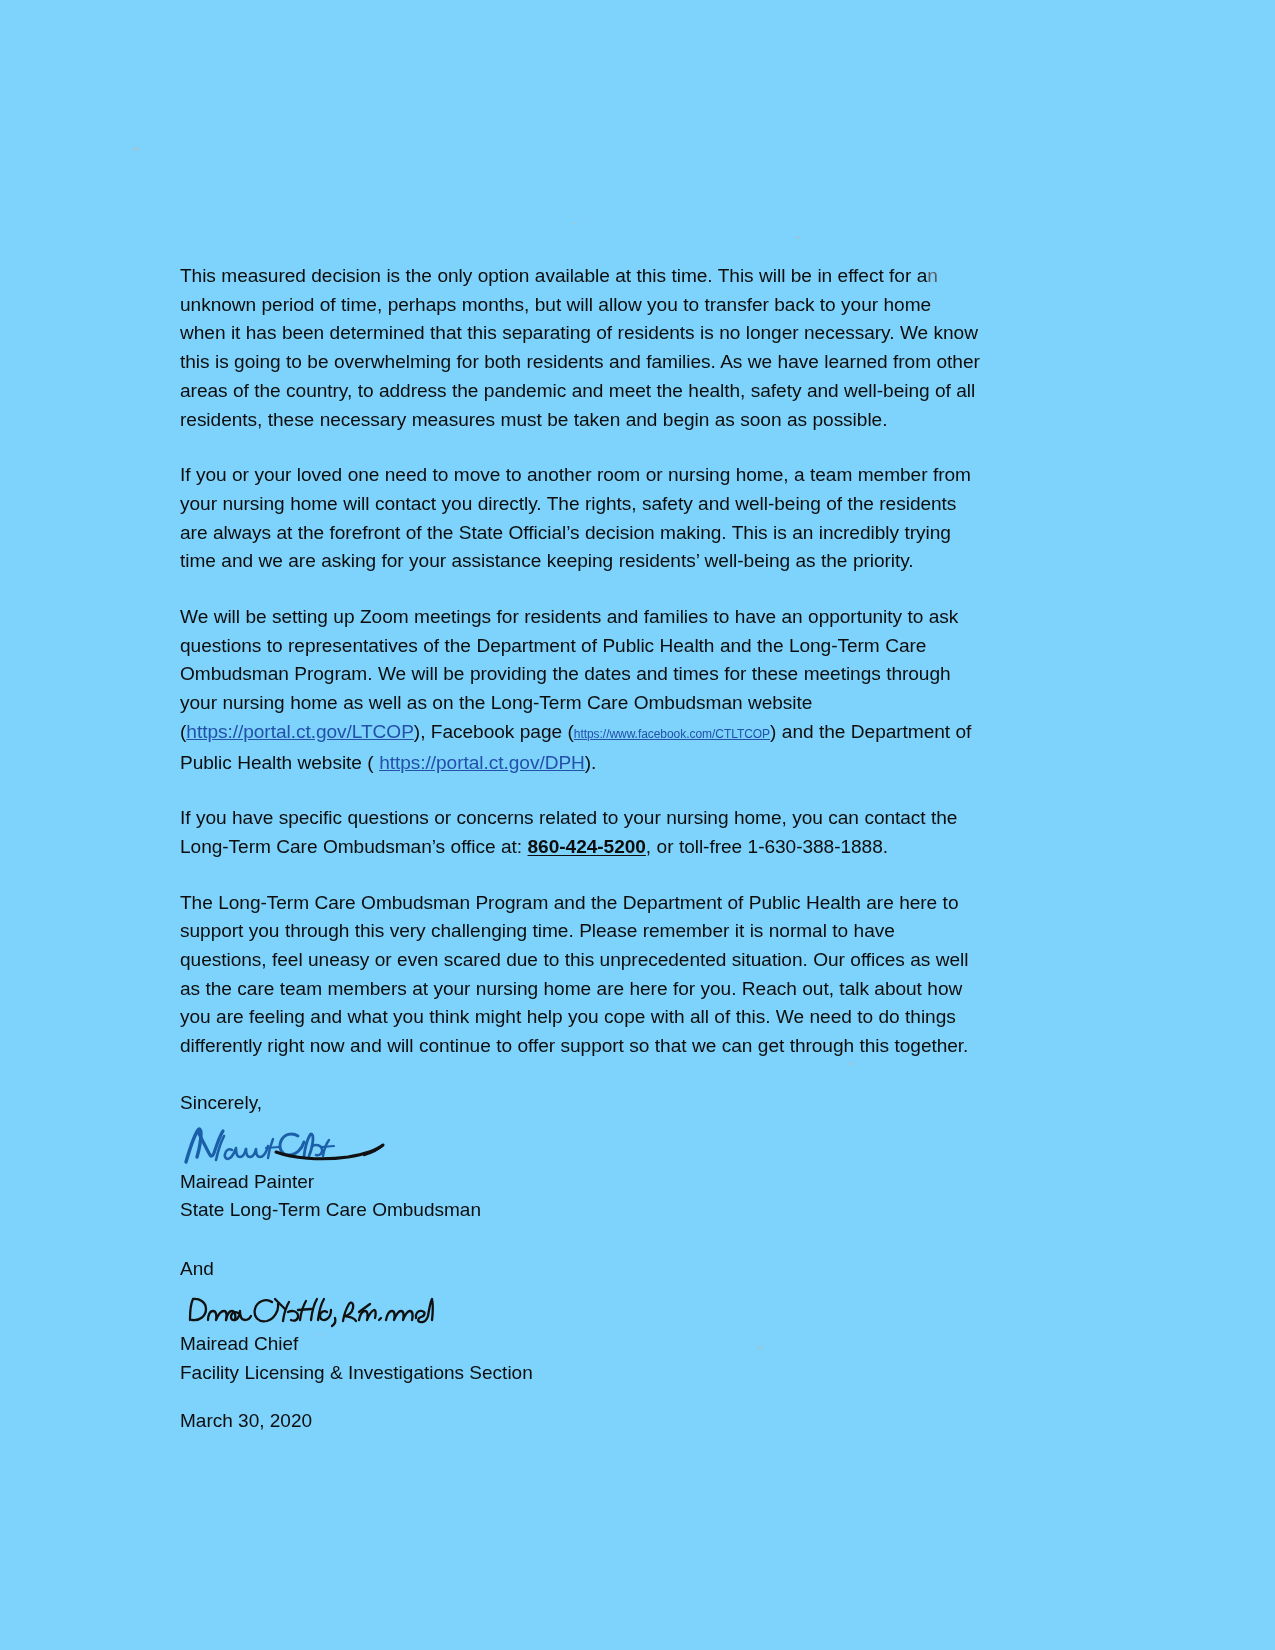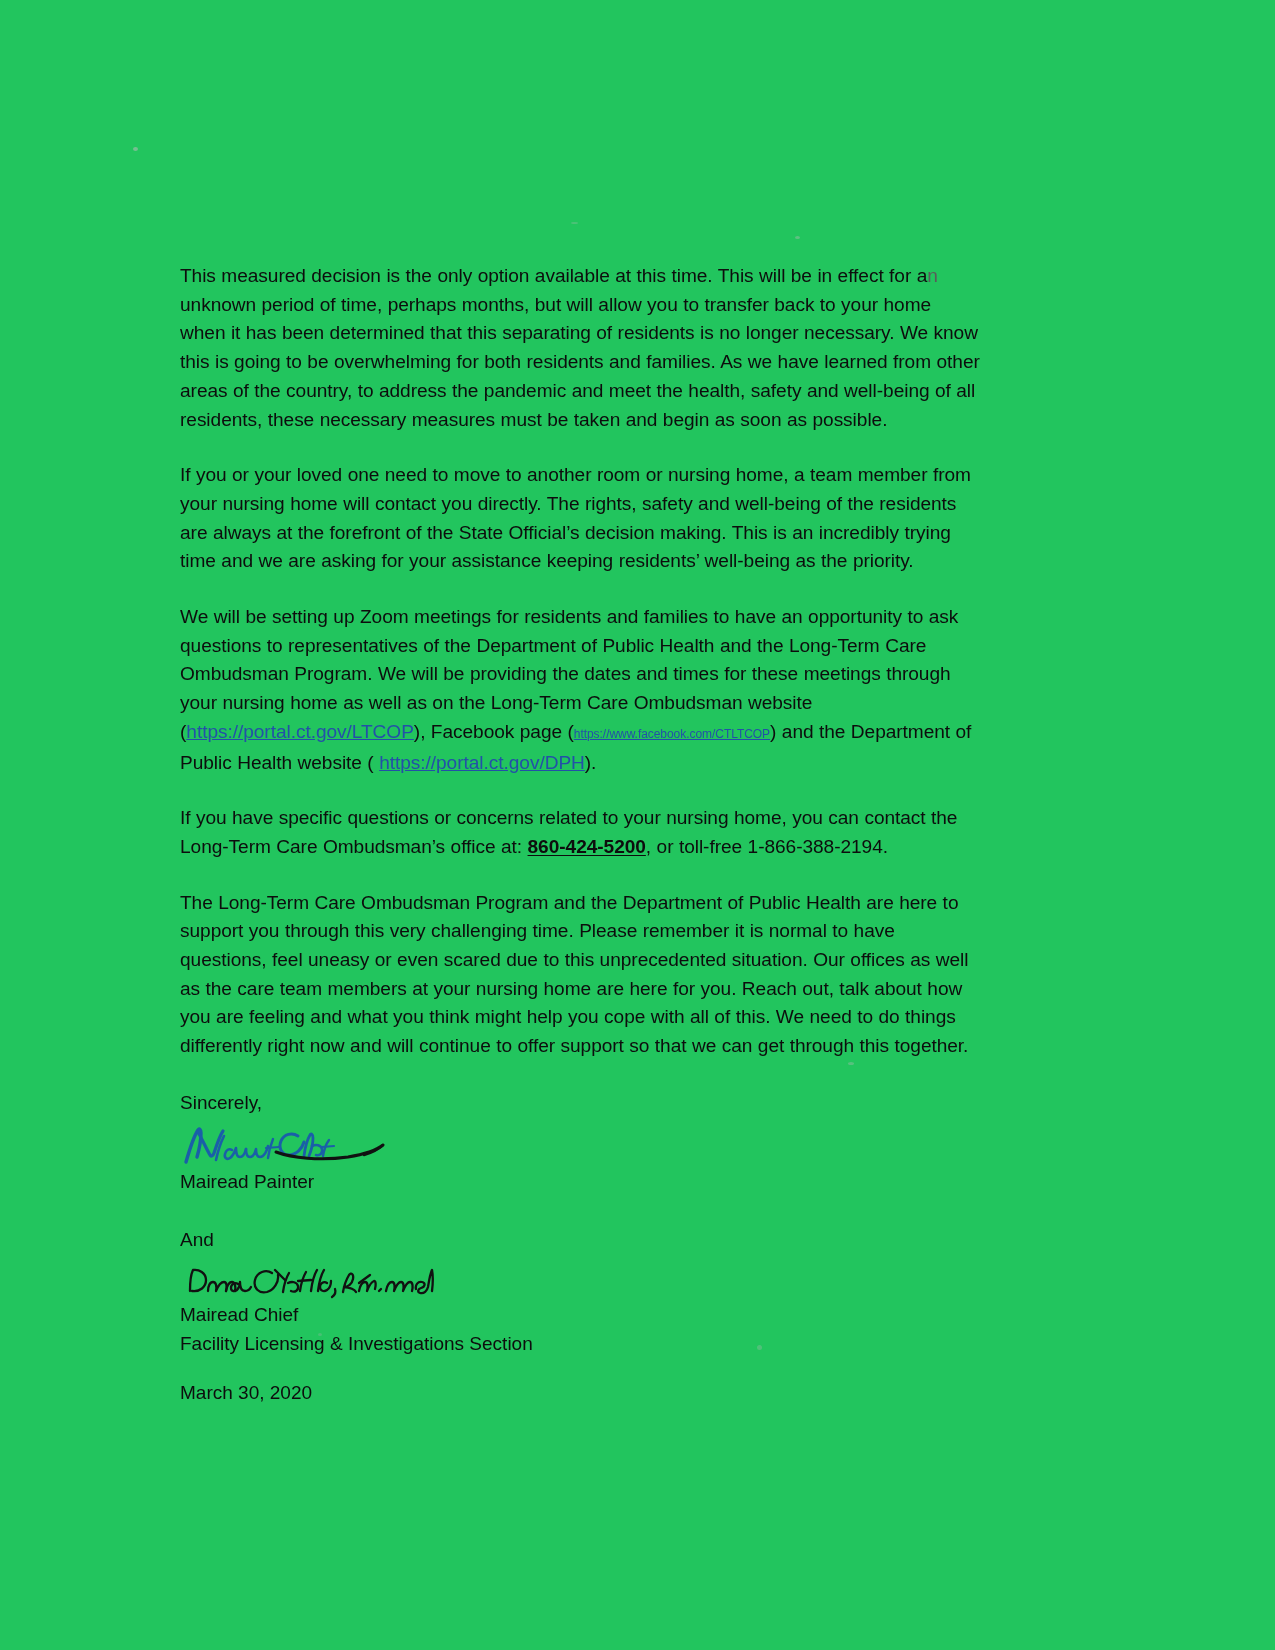--- a/index.html
+++ b/index.html
@@ -14,21 +14,21 @@
     position: relative;
     font-family: "Liberation Sans", sans-serif;
     color: #0d0d0d;
     overflow: hidden;
   }
 
   
   .page {
     position: absolute;
     inset: 0;
-    background: #22c55e;
+    background: #7dd3fc;
   }
 
   
   .speckle {
     position: absolute;
     background: #b9b9b9;
     border-radius: 50%;
     opacity: .55;
   }
   .speckle.s1 { left: 133px;  top: 147px;  width: 5px;  height: 4px; }
@@ -116,21 +116,21 @@
   <span class="speckle s6" data-name="scan-speckle"></span>
 
   <div class="letter" data-name="letter-body">
 
     <p class="para" data-name="paragraph-1"><span data-name="paragraph-1-lead">This measured decision is the only option available at this time. This will be in effect for a</span><span class="fade-tail" data-name="paragraph-1-faded-tail">n</span> <span data-name="paragraph-1-rest">unknown period of time, perhaps months, but will allow you to transfer back to your home when it has been determined that this separating of residents is no longer necessary.  We know this is going to be overwhelming for both residents and families. As we have learned from other areas of the country, to address the pandemic and meet the health, safety and well-being of all residents, these necessary measures must be taken and begin as soon as possible.</span></p>
 
     <p class="para" data-name="paragraph-2">If you or your loved one need to move to another room or nursing home, a team member from your nursing home will contact you directly. The rights, safety and well-being of the residents are always at the forefront of the State Official’s decision making. This is an incredibly trying time and we are asking for your assistance keeping residents’ well-being as the priority.</p>
 
     <p class="para" data-name="paragraph-3"><span data-name="paragraph-3-lead">We will be setting up Zoom meetings for residents and families to have an opportunity to ask questions to representatives of the Department of Public Health and the Long-Term Care Ombudsman Program. We will be providing the dates and times for these meetings through your nursing home as well as on the Long-Term Care Ombudsman website (</span><span class="doclink" data-name="link-ltcop-website">https://portal.ct.gov/LTCOP</span><span data-name="paragraph-3-mid">), Facebook page  (</span><span class="doclink small" data-name="link-facebook-page">https://www.facebook.com/CTLTCOP</span><span data-name="paragraph-3-mid2">) and the Department of Public Health website ( </span><span class="doclink" data-name="link-dph-website">https://portal.ct.gov/DPH</span><span data-name="paragraph-3-tail">).</span></p>
 
-    <p class="para" data-name="paragraph-4"><span data-name="paragraph-4-lead">If you have specific questions or concerns related to your nursing home, you can contact the Long-Term Care Ombudsman’s office at: </span><span class="phone-bold" data-name="ombudsman-phone-number">860-424-5200</span><span data-name="paragraph-4-tail">, or toll-free 1-866-388-2194.</span></p>
+    <p class="para" data-name="paragraph-4"><span data-name="paragraph-4-lead">If you have specific questions or concerns related to your nursing home, you can contact the Long-Term Care Ombudsman’s office at: </span><span class="phone-bold" data-name="ombudsman-phone-number">860-424-5200</span><span data-name="paragraph-4-tail">, or toll-free 1-630-388-1888.</span></p>
 
     <p class="para" data-name="paragraph-5">The Long-Term Care Ombudsman Program and the Department of Public Health are here to support you through this very challenging time. Please remember it is normal to have questions, feel uneasy or even scared due to this unprecedented situation. Our offices as well as the care team members at your nursing home are here for you. Reach out, talk about how you are feeling and what you think might help you cope with all of this. We need to do things differently right now and will continue to offer support so that we can get through this together.</p>
 
   </div>
 
   <div class="closing" data-name="closing-block">
 
     <p class="line blk" data-name="salutation">Sincerely,</p>
 
     <div class="sig-wrap" data-name="signature-mairead-painter">
@@ -148,20 +148,21 @@
           <path d="M132 24 C136 22, 141 23, 142 27 C143 31, 140 34, 136 33" stroke-width="2.6"></path>
           <path d="M143 34 C144 28, 146 22, 149 18" stroke-width="2.4"></path>
           <path d="M142 25 L154 24" stroke-width="2.1"></path>
           <path d="M96 30 C112 36, 140 39, 168 35 C186 32, 198 27, 203 23" stroke-width="3" stroke="#111"></path>
           <path d="M203 23 C199 27, 192 31, 184 33" stroke-width="2.4" stroke="#111"></path>
         </g>
       </svg>
     </div>
 
     <p class="line blk" data-name="signer-1-name">Mairead Painter</p>
+    <p class="line blk" data-name="signer-1-title">State Long-Term Care Ombudsman</p>
 
     <div class="spacer-md" data-name="closing-spacer"></div>
 
     <p class="line blk" data-name="conjunction-and">And</p>
 
     <div class="sig-wrap second" data-name="signature-donna-ortelle">
       <svg class="sig-svg" width="260" height="40" viewBox="0 0 260 40" aria-hidden="true">
         <g fill="none" stroke="#111111" stroke-width="2.3" stroke-linecap="round" stroke-linejoin="round">
           <path d="M10 30 C10 21, 11 13, 13 9 C19 8, 26 12, 26 19 C26 26, 20 31, 12 30"></path>
           <path d="M28 30 C28 25, 30 21, 33 21 C36 21, 37 25, 36 30 C38 25, 41 21, 44 21 C47 21, 47 26, 46 30"></path>

